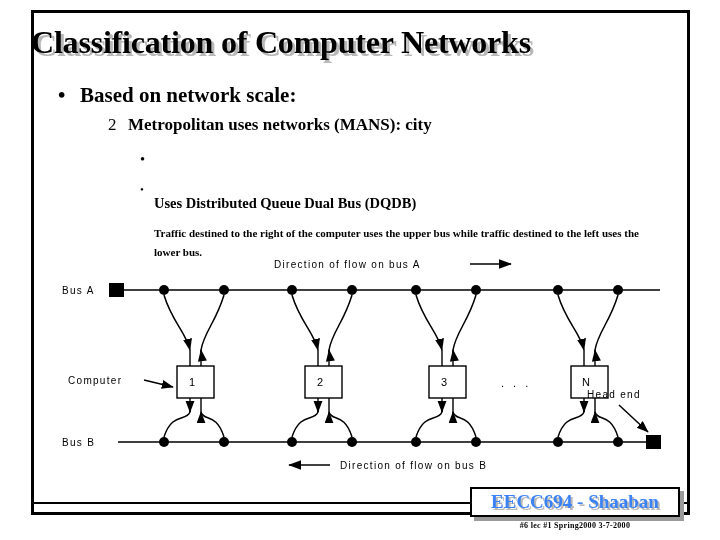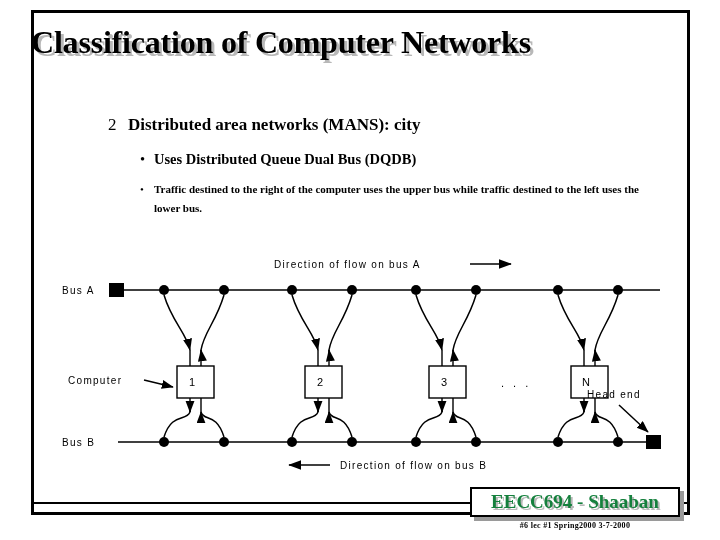--- a/index.html
+++ b/index.html
@@ -21,55 +21,58 @@
         font-weight:bold;font-size:21px;line-height:26px;color:#000;}
   .lvl1 .bul{display:inline-block;width:22px;}
   .lvl2{position:absolute;left:108px;top:114px;width:560px;
         font-weight:bold;font-size:17px;line-height:22px;color:#000;}
   .lvl2 .bul{display:inline-block;width:20px;font-weight:normal;}
   .lvl3{position:absolute;left:140px;top:150px;width:530px;
         font-weight:bold;font-size:14.5px;line-height:19px;color:#000;}
   .lvl3b{position:absolute;left:140px;top:180px;width:535px;
         font-weight:bold;font-size:11px;line-height:19px;color:#000;}
   .lvl3 .bul,.lvl3b .bul{display:inline-block;width:14px;font-weight:normal;}
-  .l3txt{display:inline-block;vertical-align:top;width:500px;}
+  .l3txt{display:inline-block;vertical-align:top;width:500px;margin-top:44px;}
 
   
   #diagram{position:absolute;left:46px;top:250px;width:630px;height:235px;}
   #diagram svg{display:block;}
   .dg-txt{font-family:"Liberation Sans",sans-serif;font-size:10px;
           letter-spacing:1.3px;fill:#000;}
   .dg-num{font-family:"Liberation Sans",sans-serif;font-size:11px;fill:#000;}
 
   
   #footline{position:absolute;left:31px;top:502px;width:659px;height:2px;background:#000;}
   #footbox{position:absolute;left:470px;top:487px;width:210px;height:30px;
            background:#fff;border:2px solid #000;box-sizing:border-box;
            box-shadow:4px 4px 0 #9a9a9a;
            display:flex;align-items:center;justify-content:center;}
   #footbox span{font-family:"Liberation Serif",serif;font-weight:bold;font-size:19px;
-                color:#15803d;text-shadow:2px 2px 0 #b8b8b8;white-space:nowrap;}
+                color:#3b82f6;text-shadow:2px 2px 0 #b8b8b8;white-space:nowrap;}
   #footnote{position:absolute;left:470px;top:521px;width:210px;text-align:center;
             font-family:"Liberation Serif",serif;font-weight:bold;font-size:8px;
             color:#000;letter-spacing:.3px;}
 </style>
 </head>
 <body>
 
 <div id="slide">
 
   <div id="frame"></div>
 
   <div id="title-wrap">
     <div id="title">Classification of Computer Networks</div>
   </div>
 
+  <div class="lvl1">
+    <span class="bul">•</span><span>Based on network scale:</span>
+  </div>
 
   <div class="lvl2">
-    <span class="bul">2</span><span>Distributed area networks (MANS): city</span>
+    <span class="bul">2</span><span>Metropolitan uses networks (MANS): city</span>
   </div>
 
   <div class="lvl3">
     <span class="bul">•</span><span class="l3txt">Uses Distributed Queue Dual Bus (DQDB)</span>
   </div>
 
   <div class="lvl3b">
     <span class="bul">•</span><span class="l3txt">Traffic destined to the right of the computer uses the upper bus while traffic destined to the left uses the lower bus.</span>
   </div>
 

